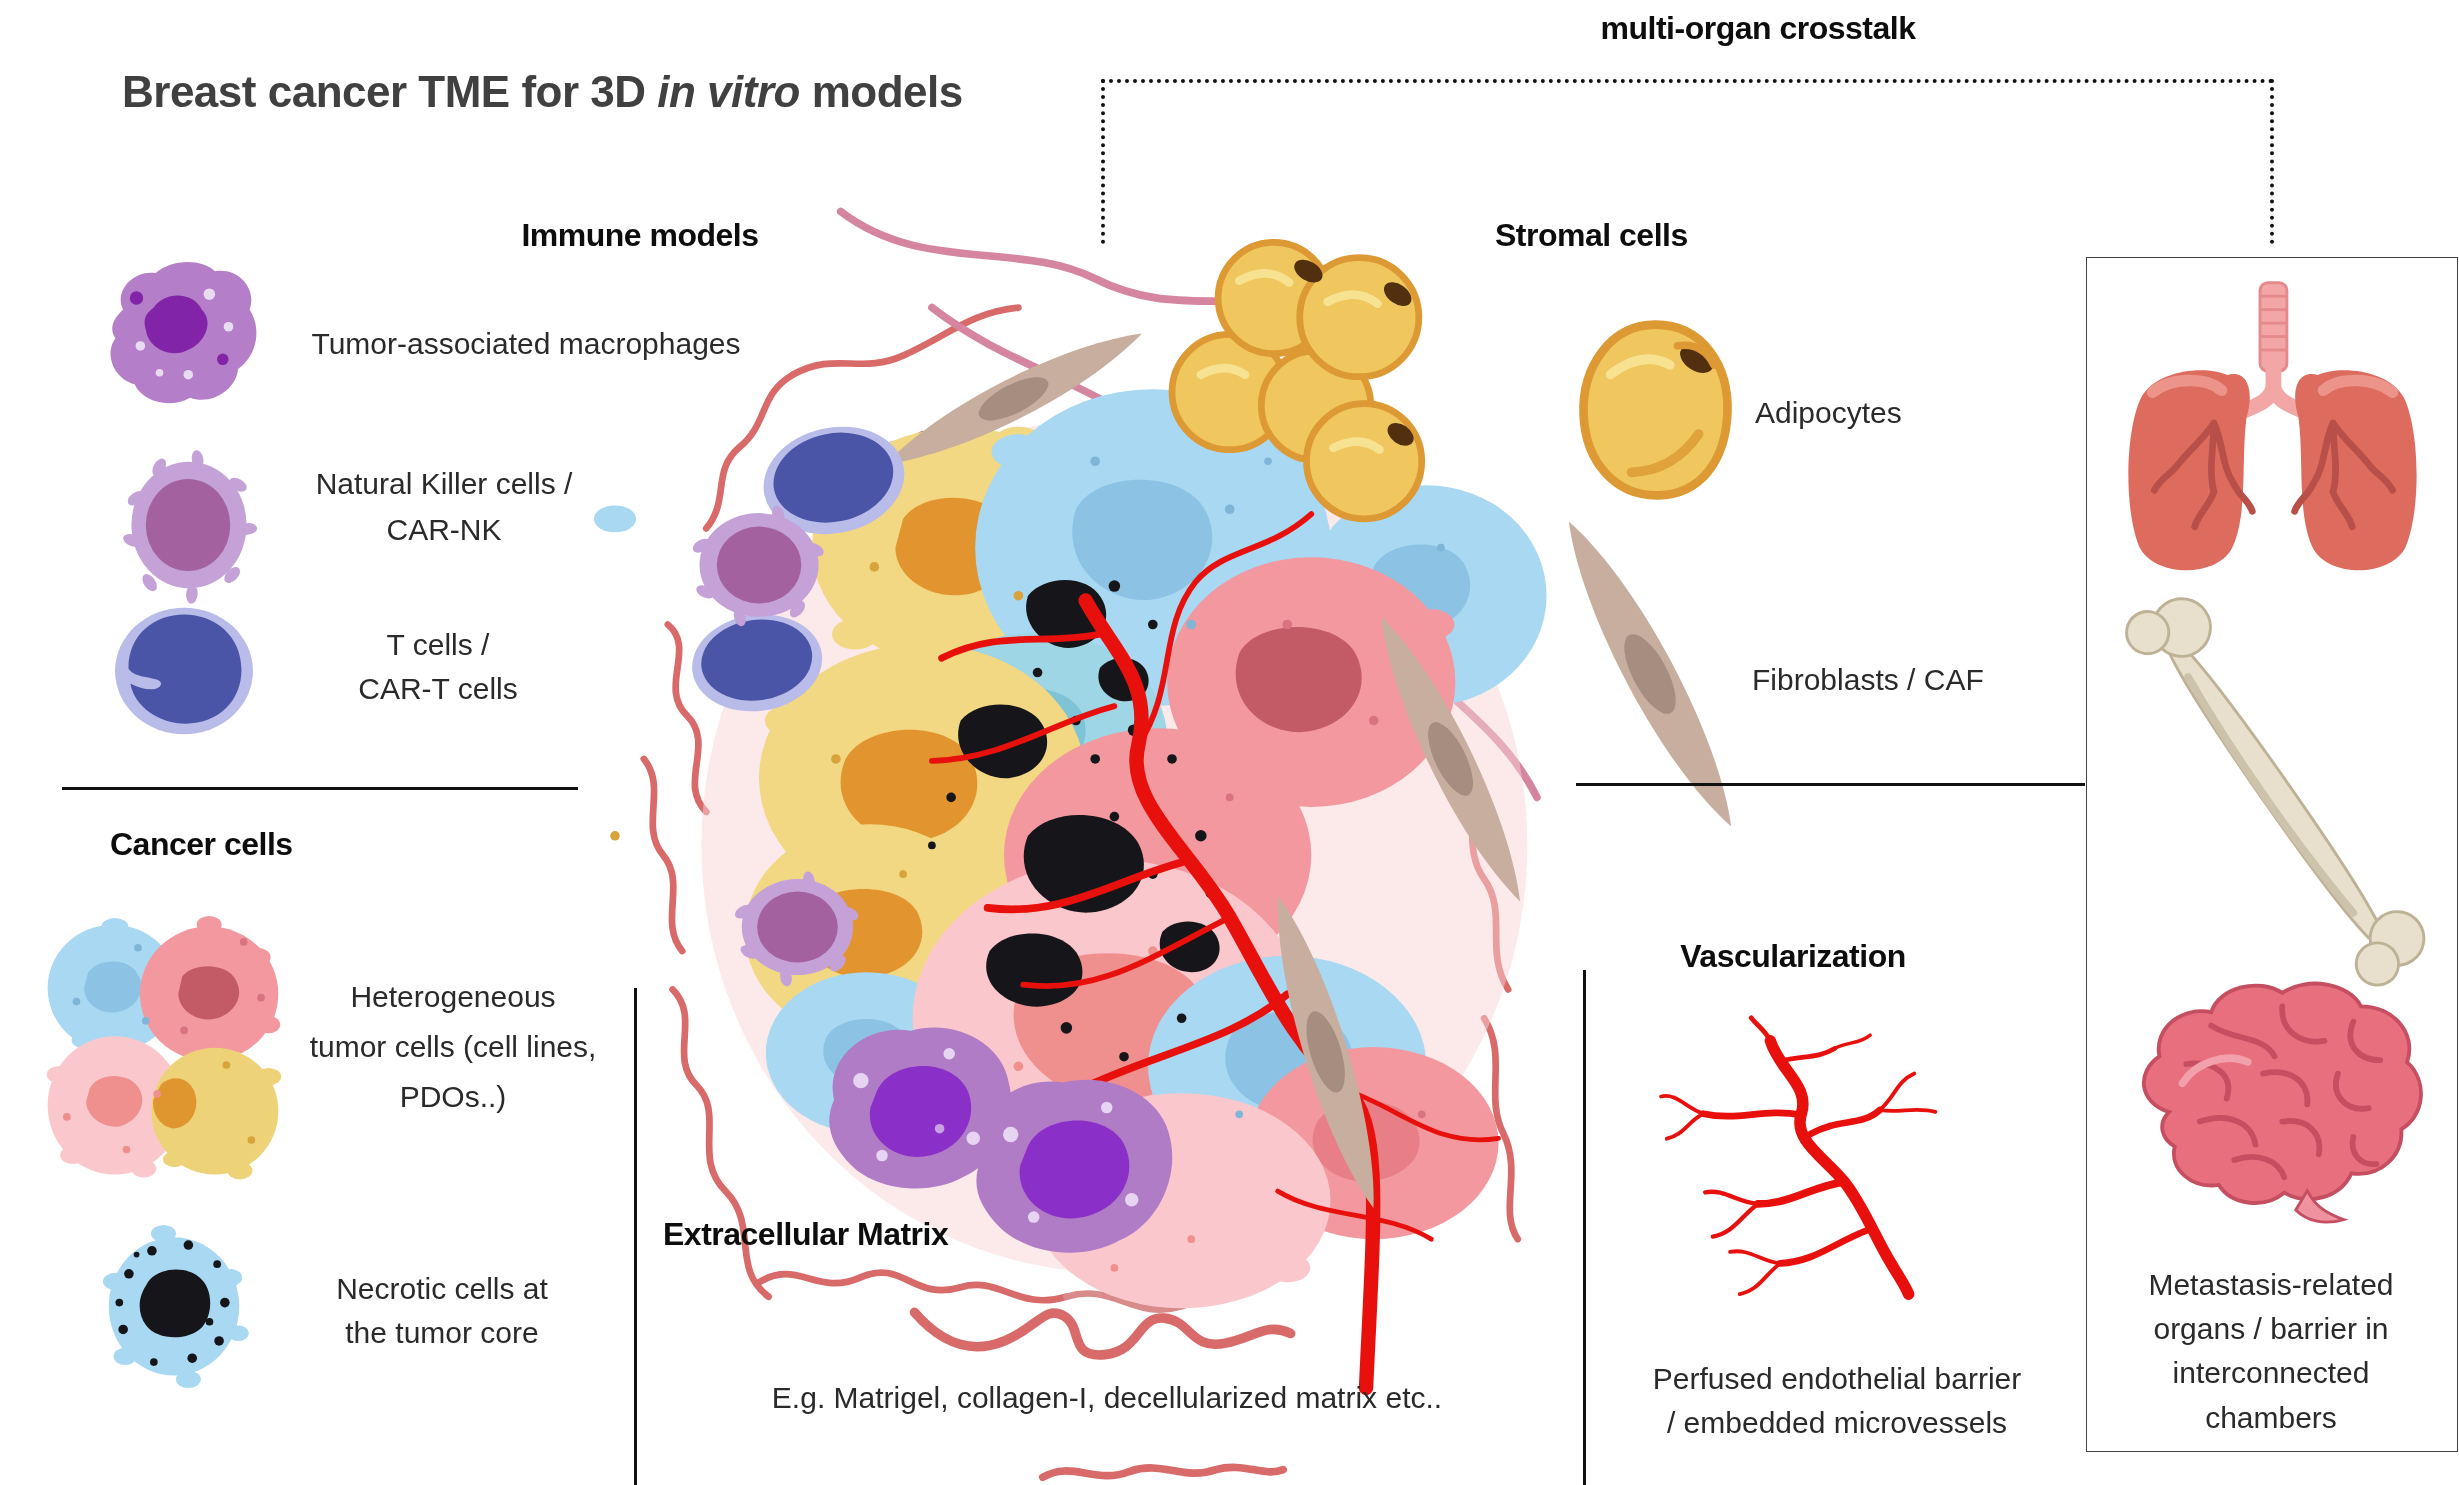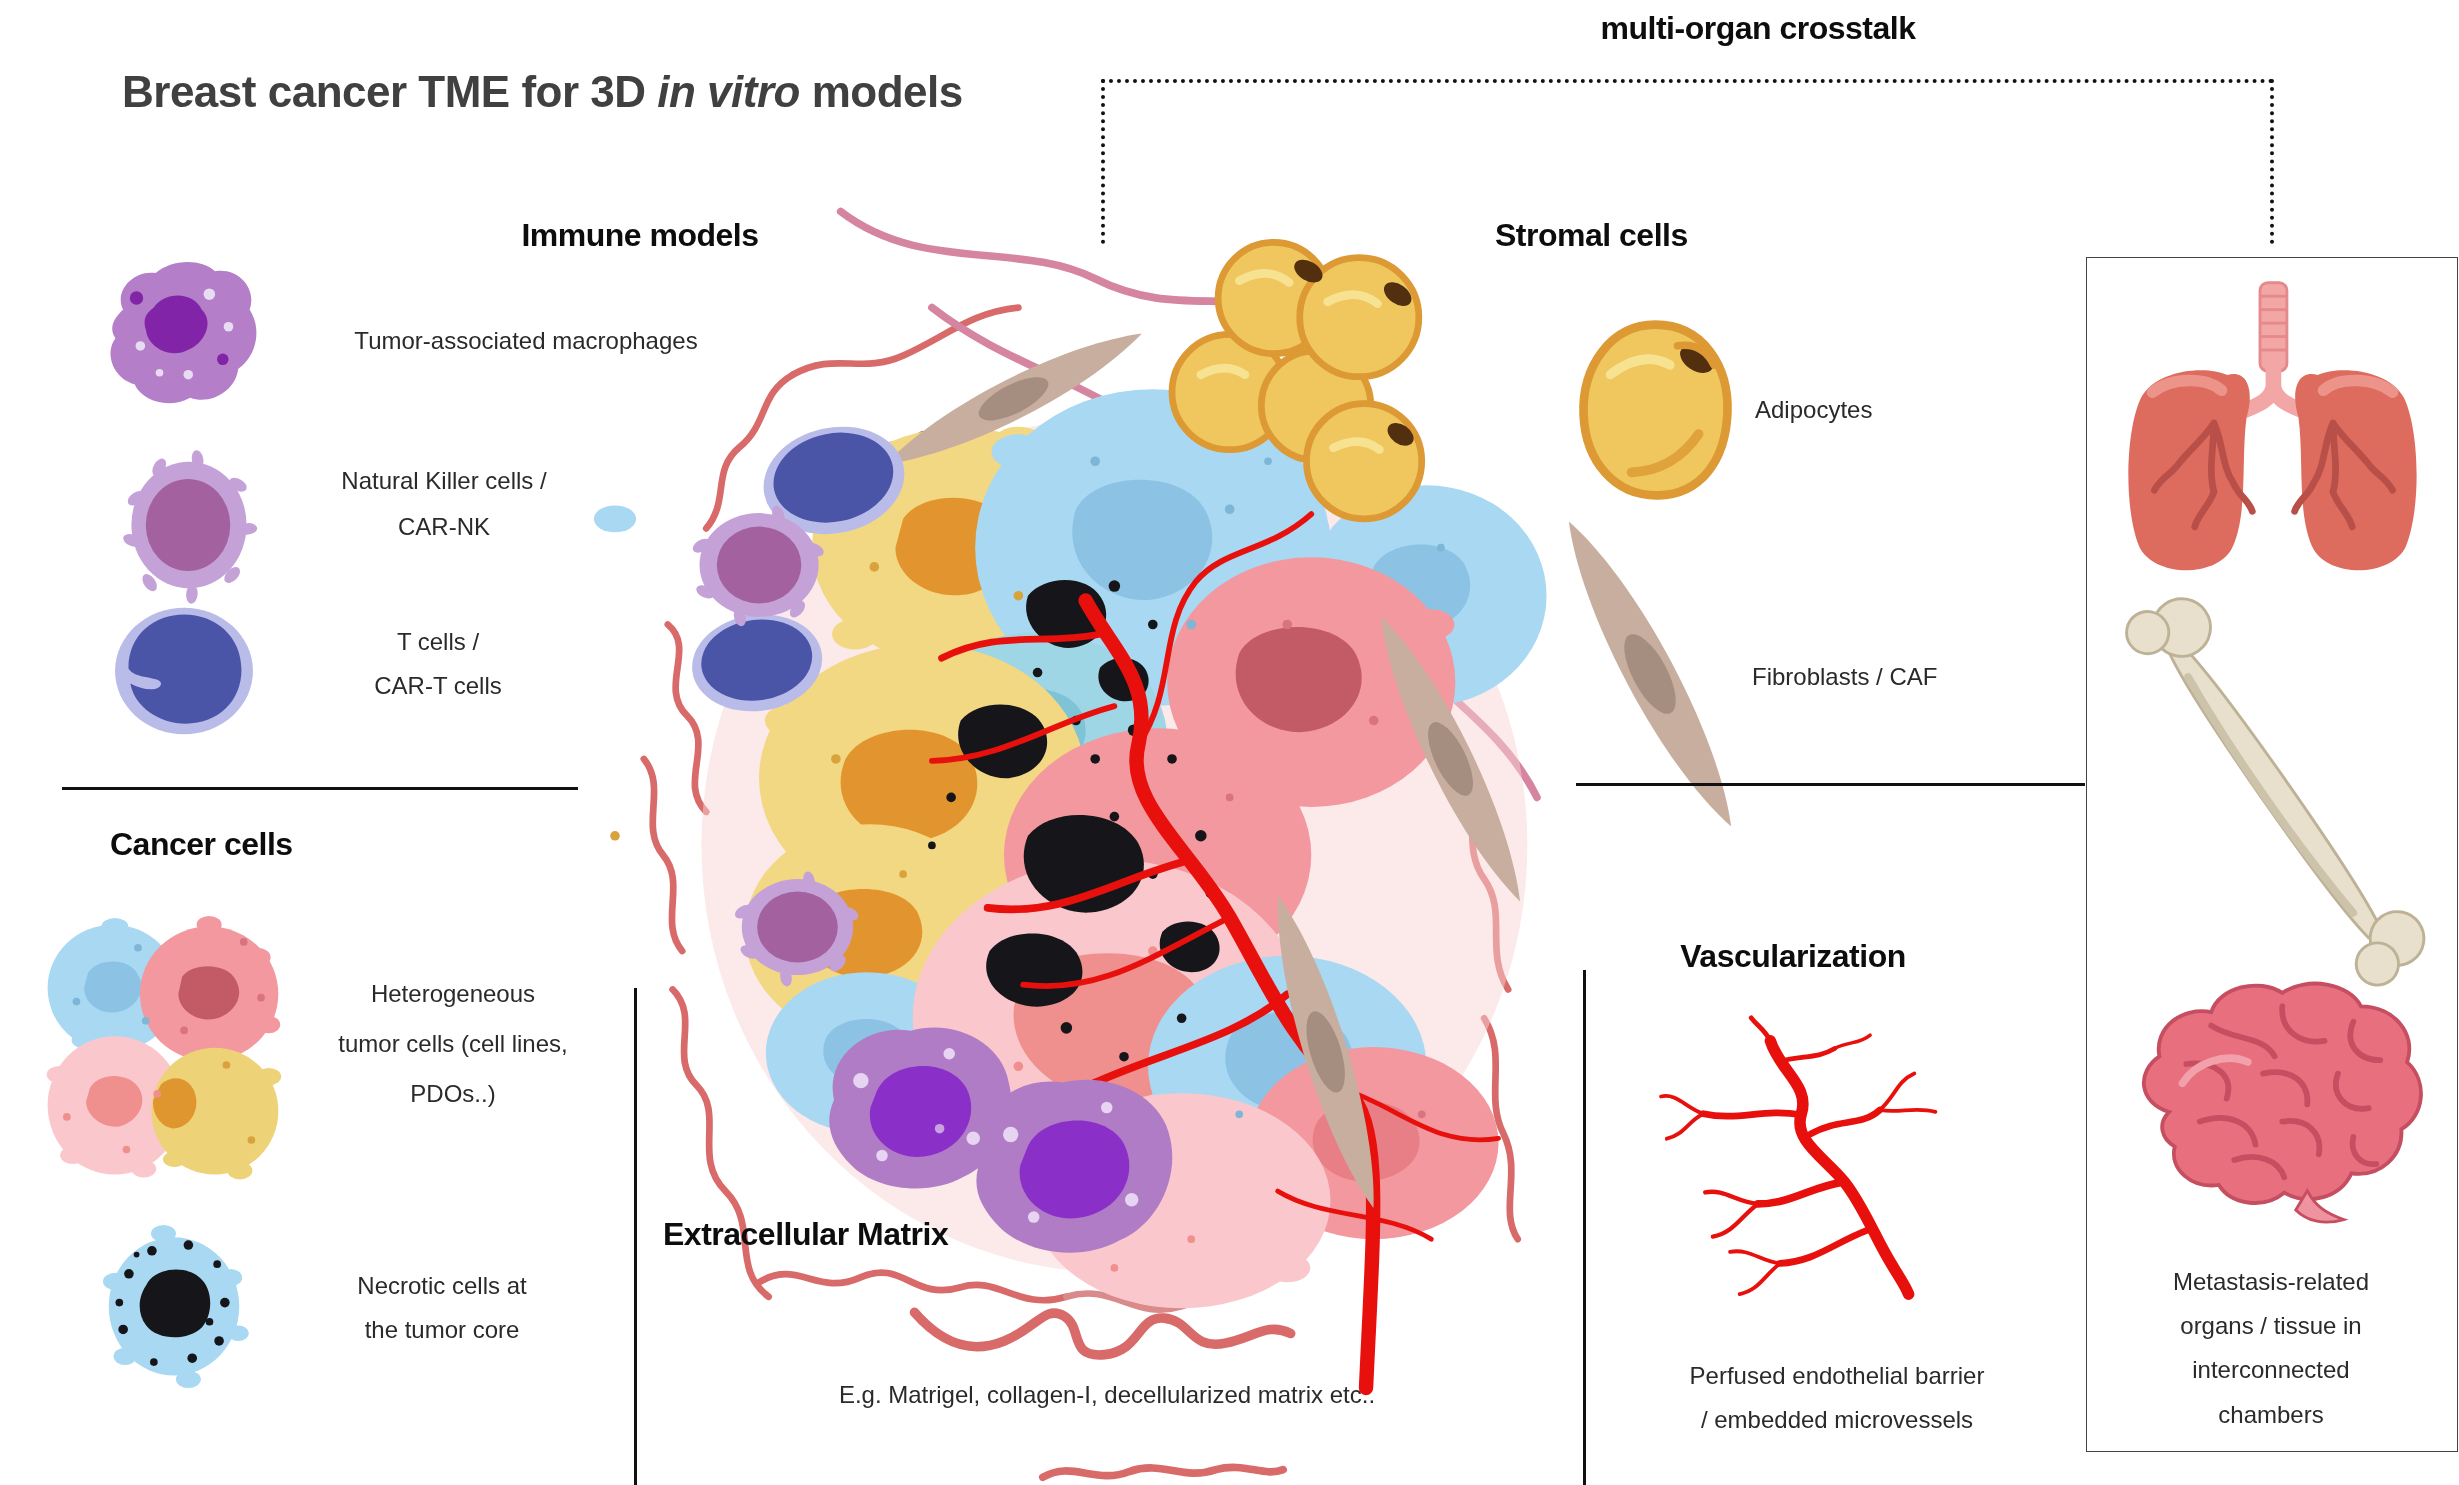--- a/index.html
+++ b/index.html
@@ -2,21 +2,21 @@
 <html><head>
 <meta charset="utf-8">
 <style>
   html,body{margin:0;padding:0;}
   body{
     width:2459px;height:1485px;position:relative;background:#ffffff;
     font-family:"Liberation Sans", sans-serif;color:#1c1c1c;overflow:hidden;
   }
   .abs{position:absolute;}
   .hdr{font-weight:800;font-size:32px;letter-spacing:-0.5px;color:#0d0d0d;white-space:nowrap;}
-  .lbl{font-size:24px;color:#2a2a2a;white-space:nowrap;}
+  .lbl{font-size:30px;color:#2a2a2a;white-space:nowrap;}
   .ctr{transform:translateX(-50%);text-align:center;}
   .title{font-weight:800;font-size:44px;letter-spacing:-0.5px;color:#404040;white-space:nowrap;}
   .divider-h{background:#111;height:2.9px;}
   .divider-v{background:#111;width:2.9px;}
   .bracket{
     border-top:4.8px dotted #111;
     border-left:4.8px dotted #111;
     border-right:4.8px dotted #111;
   }
   .metabox{border:1.9px solid #444;background:#fff;}
@@ -524,16 +524,16 @@
     <path d="M228,110 C220,132 236,150 260,146"></path>
     <path d="M84,160 C112,150 138,160 142,184"></path>
     <path d="M170,160 C196,156 212,172 208,194"></path>
     <path d="M120,200 C144,192 166,200 172,218"></path>
     <path d="M244,176 C240,194 252,206 268,204"></path>
   </g>
   <path d="M66,120 C80,98 112,88 134,98" stroke="#f2a0ab" stroke-width="8" fill="none" stroke-linecap="round"></path>
 </svg>
 
 <div class="abs lbl ctr" style="left:2271px;top:1268px;">Metastasis-related</div>
-<div class="abs lbl ctr" style="left:2271px;top:1312px;">organs / tissue in</div>
+<div class="abs lbl ctr" style="left:2271px;top:1312px;">organs / barrier in</div>
 <div class="abs lbl ctr" style="left:2271px;top:1356px;">interconnected</div>
 <div class="abs lbl ctr" style="left:2271px;top:1401px;">chambers</div>
 
 
 </body></html>

